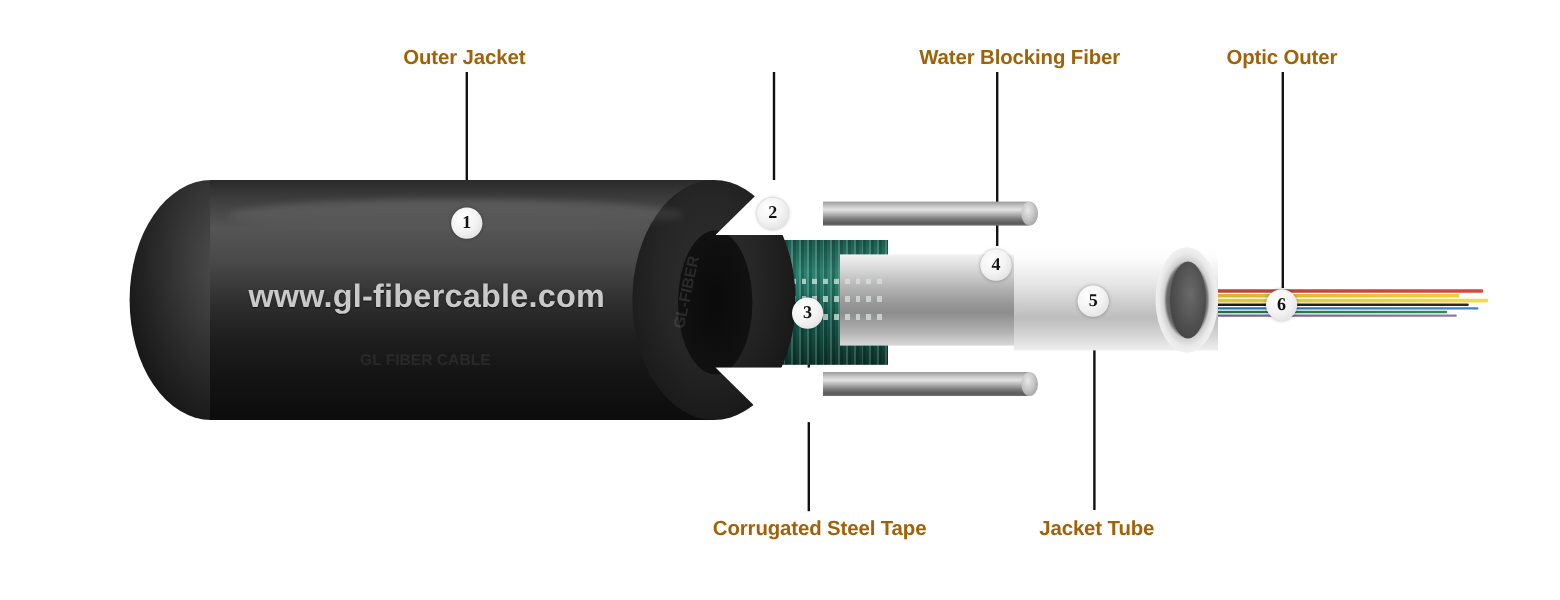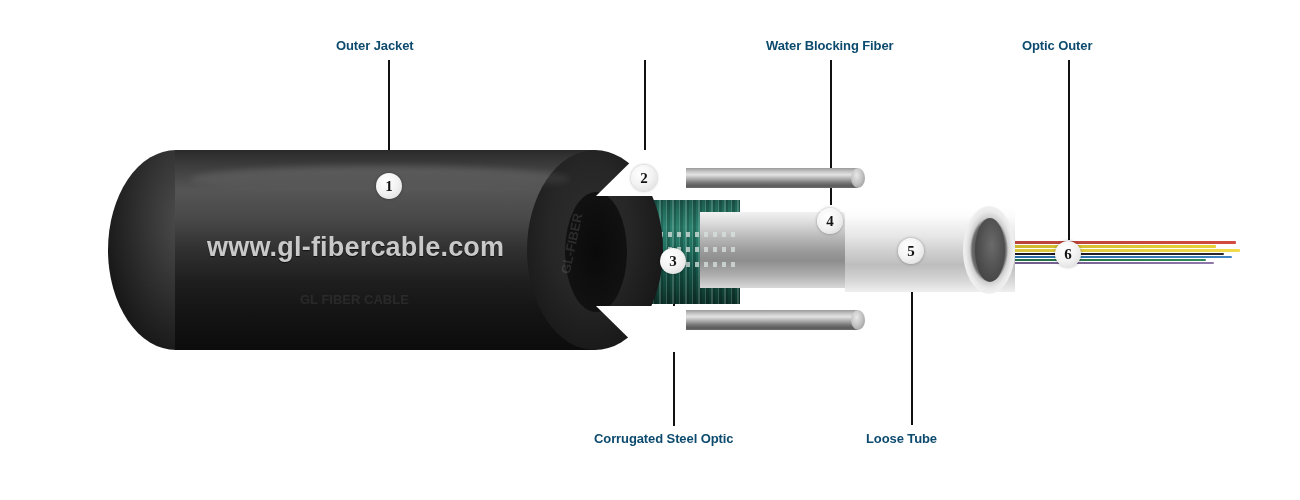--- a/index.html
+++ b/index.html
@@ -8,23 +8,23 @@
     background:#ffffff;
     font-family:"Liberation Sans", sans-serif;
     overflow:hidden;
   }
   #stage{position:relative;width:1300px;height:500px;background:#fff;}
 
   
   .callout-label{
     position:absolute;
     font-family:"Liberation Sans", sans-serif;
-    font-size:13px;
-    font-weight:bold;
-    color:#0c4a6e;
+    font-size:17px;
+    font-weight:bold;
+    color:#a16207;
     white-space:nowrap;
     letter-spacing:-0.1px;
   }
   
   .leader{
     position:absolute;
     width:1.6px;
     background:#111111;
   }
   
@@ -260,29 +260,29 @@
     <div id="watermark">www.gl-fibercable.com</div>
   </div>
 
   <div class="callout-label" style="left:336px;top:38px;">Outer Jacket</div>
   <div class="leader" style="left:388px;top:60px;height:112px;"></div>
   <div class="badge" style="left:376px;top:173px;">1</div>
 
   <div class="leader" style="left:644px;top:60px;height:104px;"></div>
   <div class="badge" style="left:631px;top:165px;">2</div>
 
-  <div class="callout-label" style="left:594px;top:431px;">Corrugated Steel Optic</div>
+  <div class="callout-label" style="left:594px;top:431px;">Corrugated Steel Tape</div>
   <div class="leader" style="left:673px;top:280px;height:146px;"></div>
   <div class="badge" style="left:660px;top:248px;">3</div>
 
   <div class="callout-label" style="left:766px;top:38px;">Water Blocking Fiber</div>
   <div class="leader" style="left:830px;top:60px;height:145px;"></div>
   <div class="badge" style="left:817px;top:208px;">4</div>
 
-  <div class="callout-label" style="left:866px;top:431px;">Loose Tube</div>
+  <div class="callout-label" style="left:866px;top:431px;">Jacket Tube</div>
   <div class="leader" style="left:911px;top:277px;height:148px;"></div>
   <div class="badge" style="left:898px;top:238px;">5</div>
 
   <div class="callout-label" style="left:1022px;top:38px;">Optic Outer</div>
   <div class="leader" style="left:1068px;top:60px;height:180px;"></div>
   <div class="badge" style="left:1055px;top:241px;">6</div>
 
 </div>
 
 </body></html>

